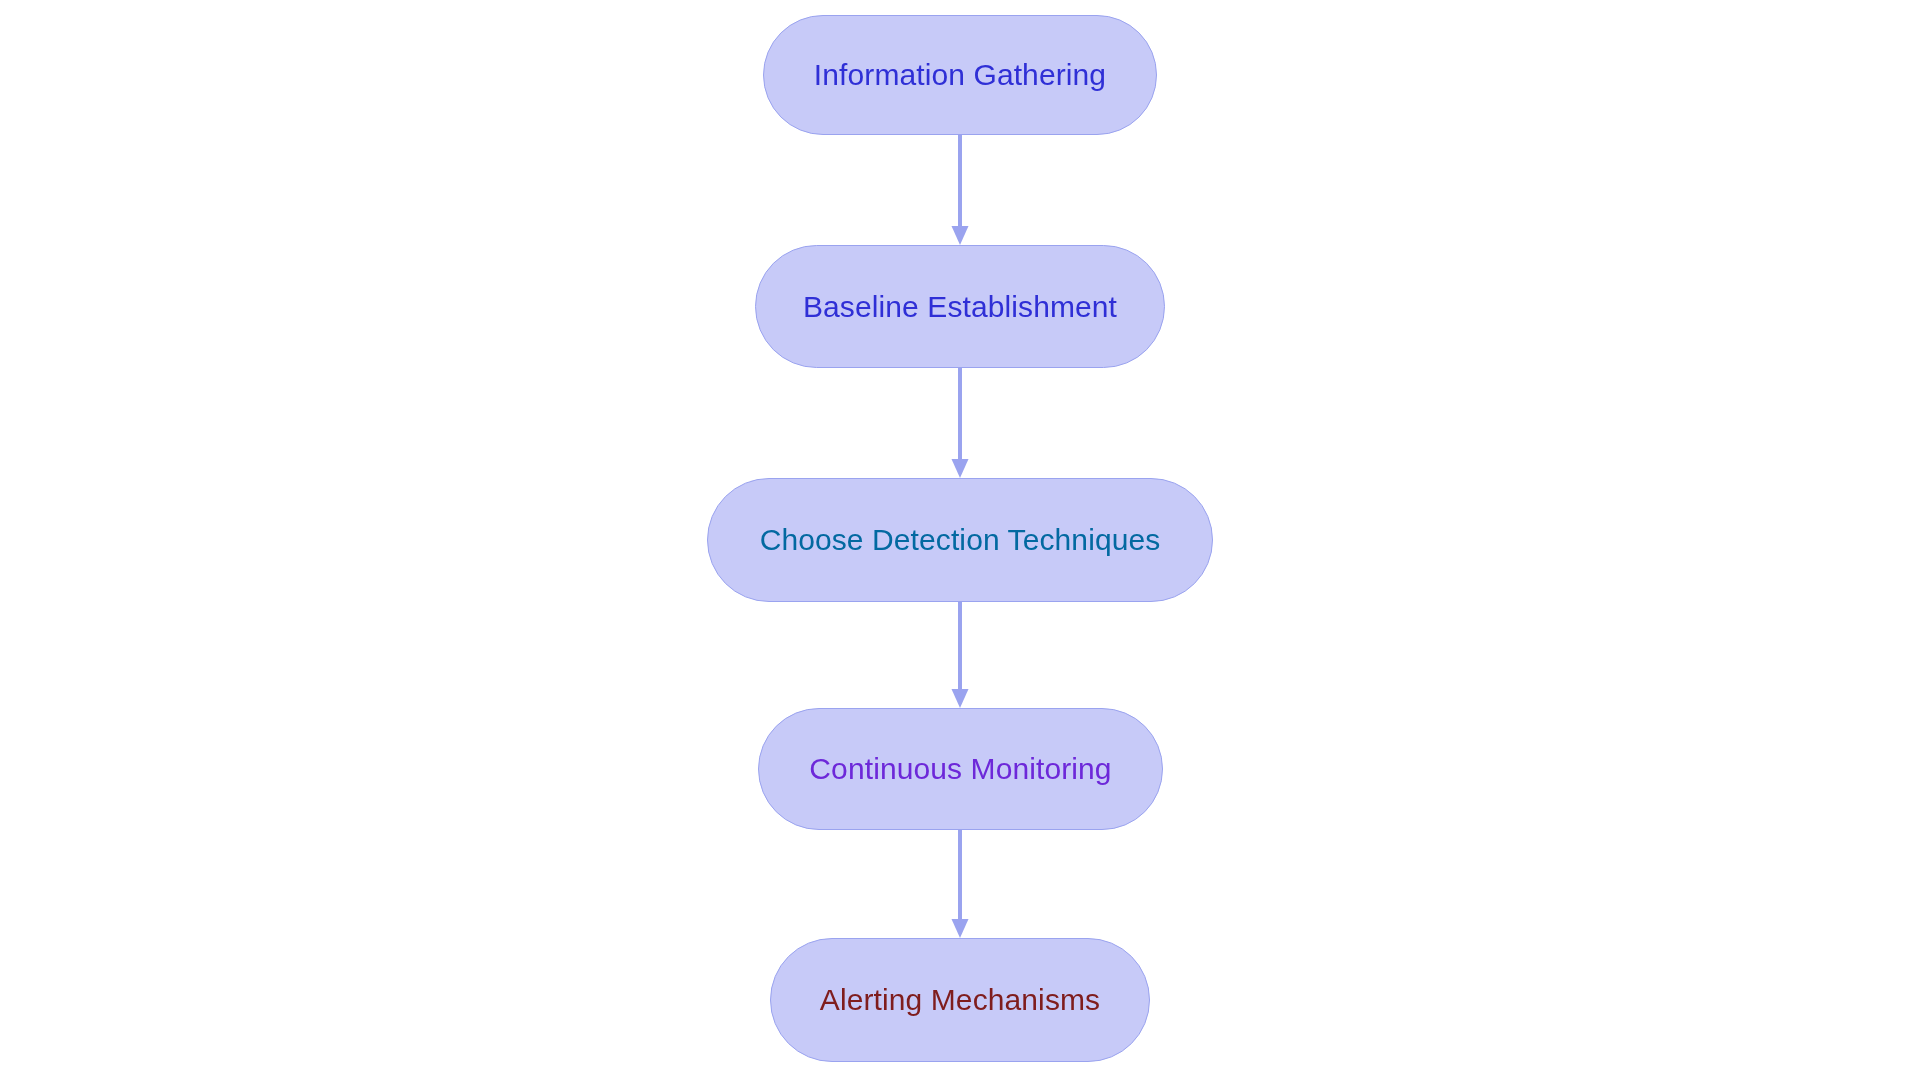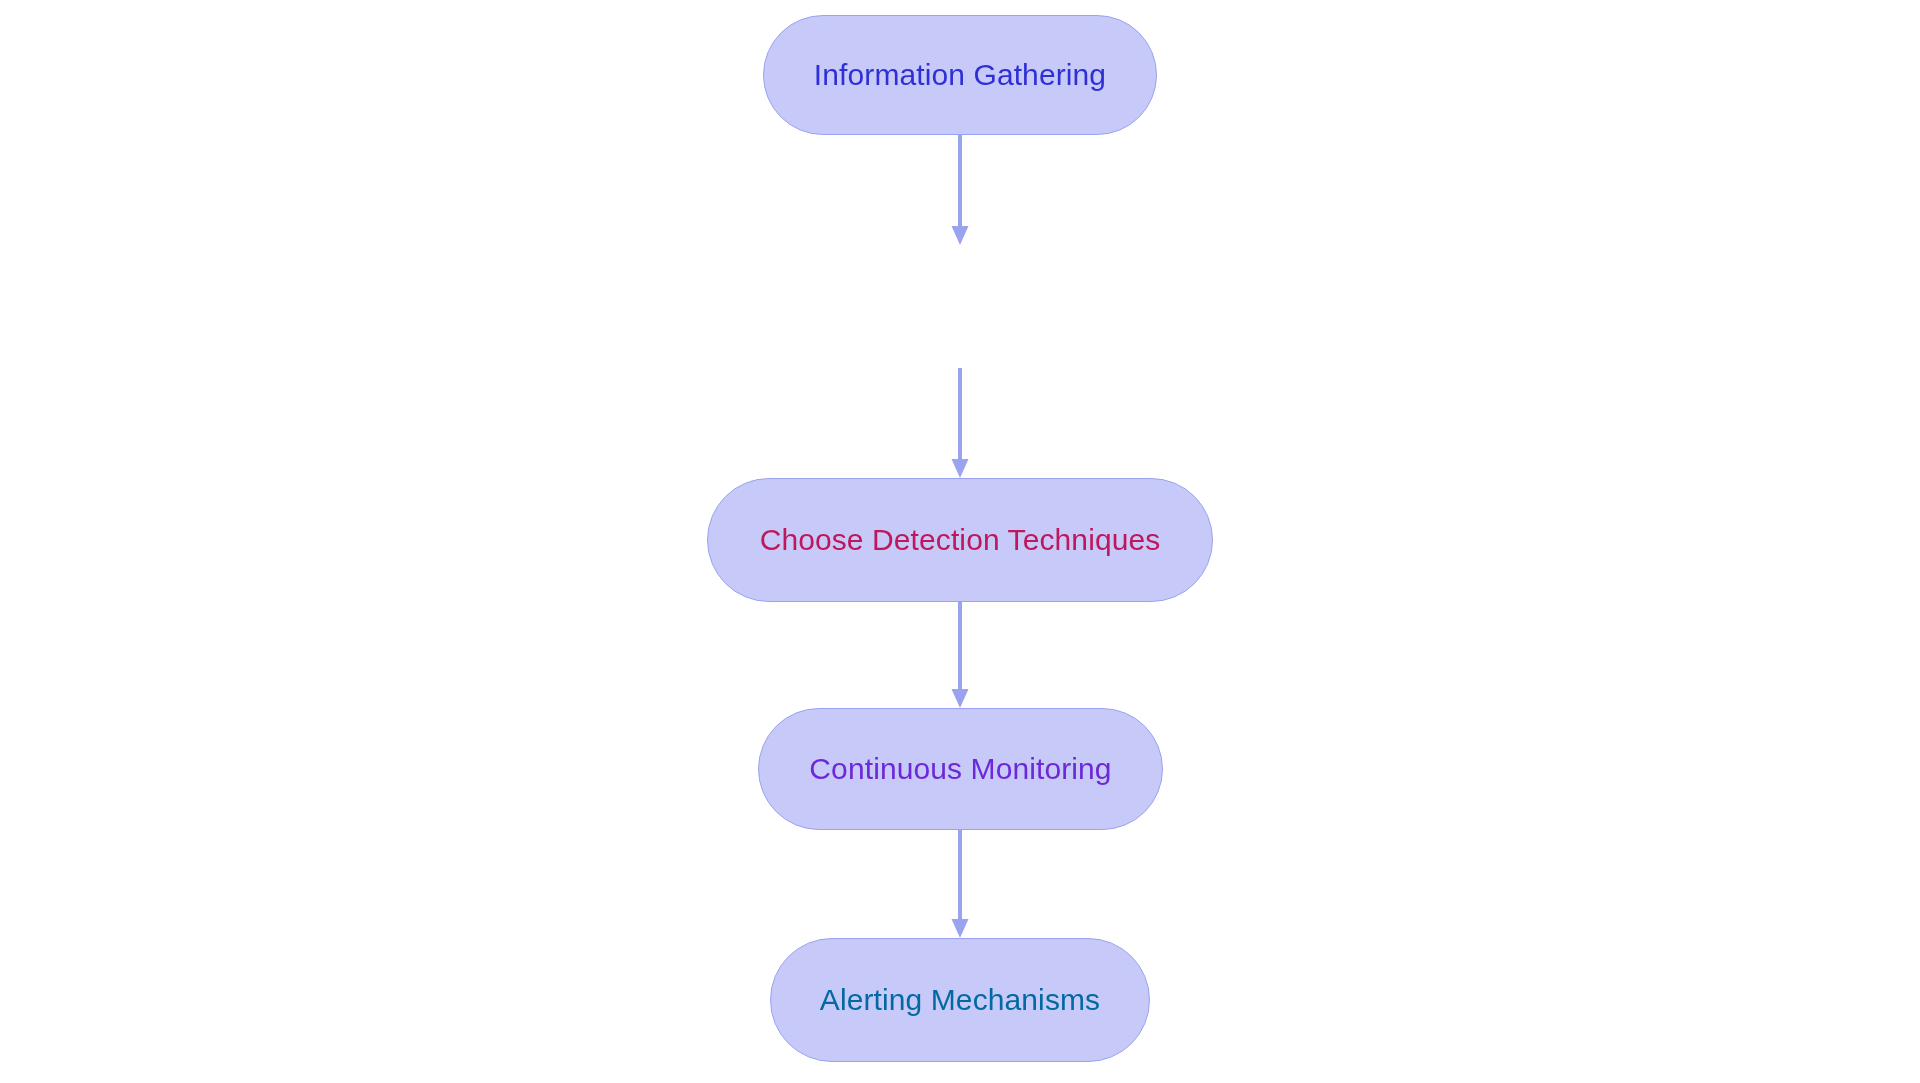--- a/index.html
+++ b/index.html
@@ -74,26 +74,29 @@
           <line x1="960" y1="830" x2="960" y2="920" stroke="#9aa3ef" stroke-width="4"></line>
           <path d="M 951.5 919 L 968.5 919 L 960 938 Z" fill="#9aa3ef"></path>
         </g>
       </svg>
     </div>
 
   <div class="flow-node" id="node-0" style="left: 763px; top: 15px; width: 394px; height: 120px; background: rgb(199, 202, 248); border-color: rgb(154, 163, 239);">
     <span class="flow-node-label" style="color: rgb(47, 47, 214);">Information Gathering</span>
   </div>
 
+  <div class="flow-node" id="node-1" style="left: 755px; top: 245px; width: 410px; height: 123px; background: rgb(199, 202, 248); border-color: rgb(154, 163, 239);">
+    <span class="flow-node-label" style="color: rgb(47, 47, 214);">Baseline Establishment</span>
+  </div>
 
   <div class="flow-node" id="node-2" style="left: 707px; top: 478px; width: 506px; height: 124px; background: rgb(199, 202, 248); border-color: rgb(154, 163, 239);">
-    <span class="flow-node-label" style="color: #be185d;">Choose Detection Techniques</span>
+    <span class="flow-node-label" style="color: #0369a1;">Choose Detection Techniques</span>
   </div>
 
   <div class="flow-node" id="node-3" style="left: 758px; top: 708px; width: 405px; height: 122px; background: rgb(199, 202, 248); border-color: rgb(154, 163, 239);">
     <span class="flow-node-label" style="color: #6d28d9;">Continuous Monitoring</span>
   </div>
 
   <div class="flow-node" id="node-4" style="left: 770px; top: 938px; width: 380px; height: 124px; background: rgb(199, 202, 248); border-color: rgb(154, 163, 239);">
-    <span class="flow-node-label" style="color: #0369a1;">Alerting Mechanisms</span>
+    <span class="flow-node-label" style="color: #7f1d1d;">Alerting Mechanisms</span>
   </div>
 
 </div>
 
 </body></html>

